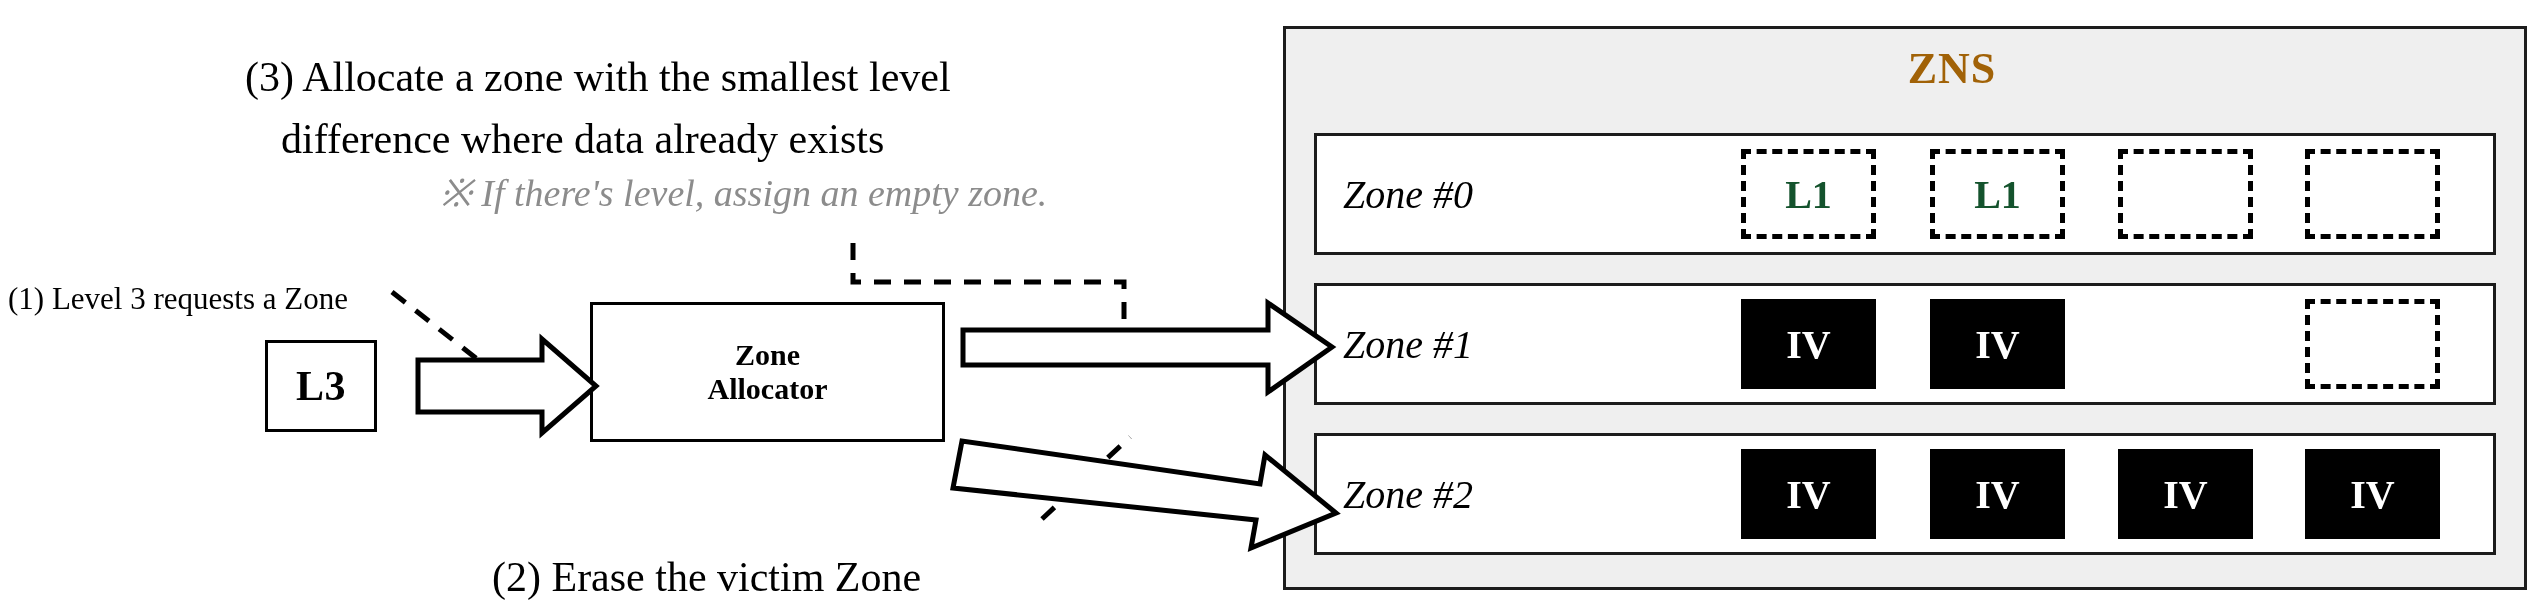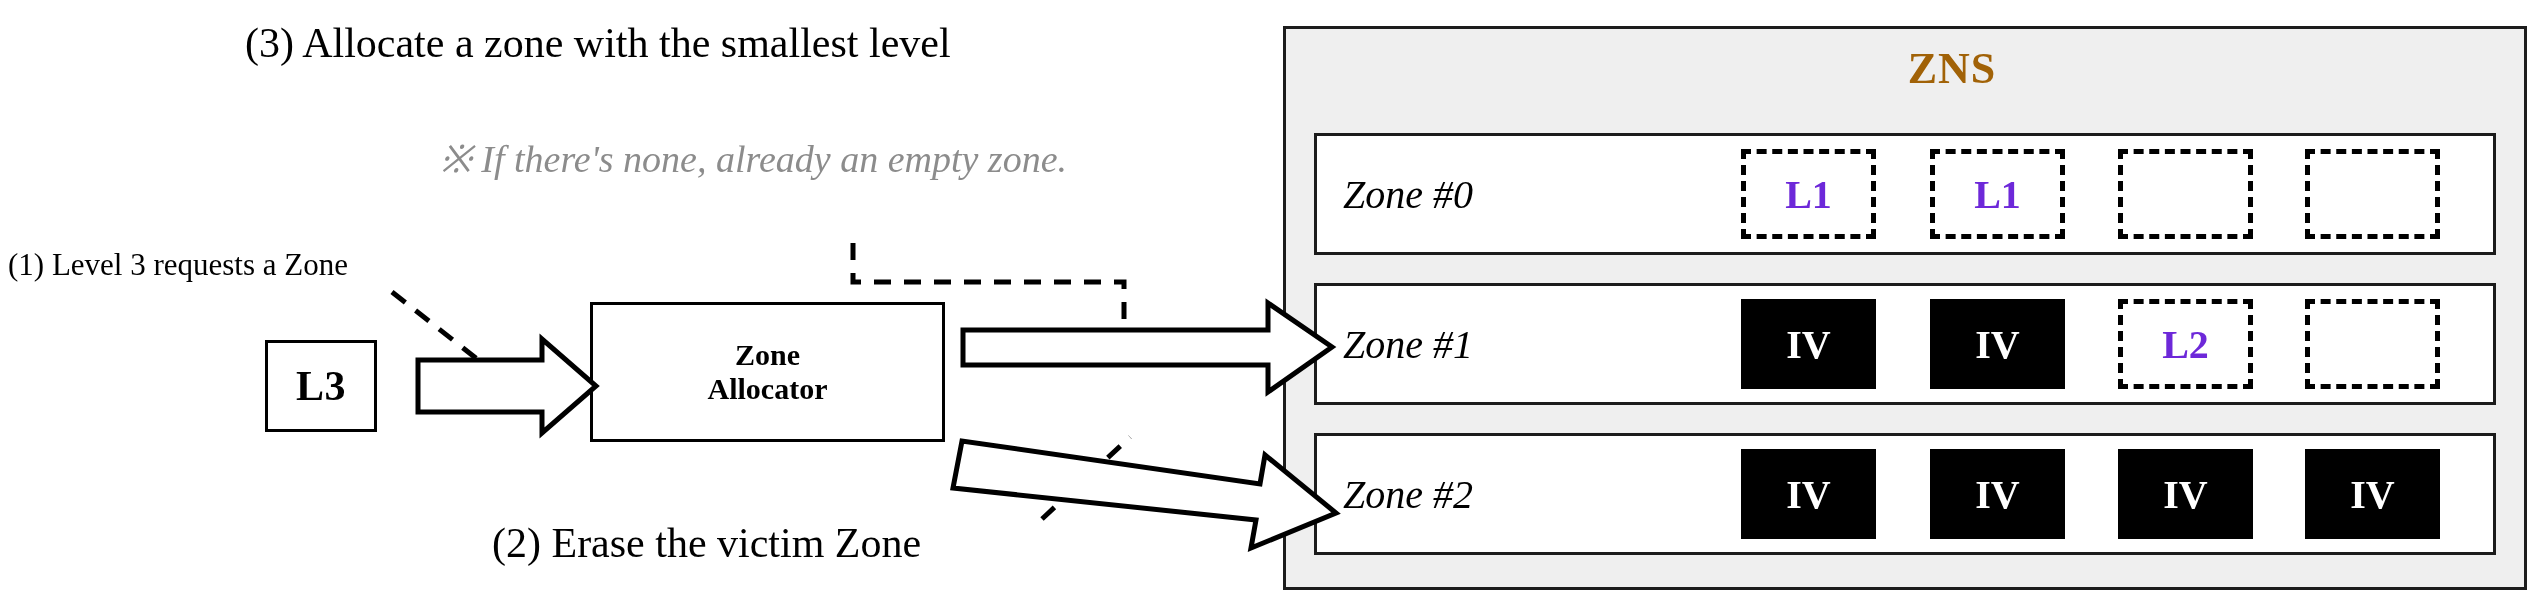--- a/index.html
+++ b/index.html
@@ -6,21 +6,21 @@
   body{
     width:2547px;height:611px;
     background:#ffffff;
     font-family:"Liberation Serif","DejaVu Serif",serif;
     overflow:hidden;
     position:relative;
   }
   #stage{position:absolute;left:0;top:0;width:2547px;height:611px;}
 
   
-  .note{position:absolute;color:#000;white-space:nowrap;}
+  .note{position:absolute;color:#000;white-space:nowrap;margin-top:34px;}
   #ann3-l1{left:245px;top:18px;font-size:42px;line-height:50px;}
   #ann3-l2{left:281px;top:80px;font-size:42px;line-height:50px;}
   #ann-star{left:440px;top:136px;font-size:38px;line-height:46px;color:#8c8c8c;font-style:italic;}
   #ann1{left:8px;top:240px;font-size:31px;line-height:50px;}
   #ann2{left:492px;top:518px;font-size:42px;line-height:50px;}
 
   
   .solidbox{position:absolute;background:#ffffff;border:3px solid #000;box-sizing:border-box;
             display:flex;align-items:center;justify-content:center;}
   #l3box{left:265px;top:340px;width:112px;height:92px;}
@@ -37,37 +37,38 @@
            background:#ffffff;border:3px solid #1c1c1c;box-sizing:border-box;}
   #zone0{top:104px;}
   #zone1{top:254px;}
   #zone2{top:404px;}
   .zonelabel{position:absolute;left:26px;top:50%;transform:translateY(-50%);
              font-size:40px;font-style:italic;color:#000;white-space:nowrap;}
   .blk{position:absolute;top:50%;transform:translateY(-50%);
        width:135px;height:90px;box-sizing:border-box;
        border:5px dashed #000;background:#ffffff;
        display:flex;align-items:center;justify-content:center;
-       font-size:40px;font-weight:bold;color:#6d28d9;}
+       font-size:40px;font-weight:bold;color:#14532d;}
   .blk.filled{background:#000;color:#ffffff;border-color:#000;}
   .c0{left:424px;}
   .c1{left:613px;}
   .c2{left:801px;}
   .c3{left:988px;}
 
   
   #ov{position:absolute;left:0;top:0;width:2547px;height:611px;pointer-events:none;}
 </style>
 </head>
 <body>
 
 <div id="stage">
 
   <div class="note" id="ann3-l1">(3) Allocate a zone with the smallest level</div>
-  <div class="note" id="ann-star">※ If there's none, already an empty zone.</div>
+  <div class="note" id="ann3-l2">difference where data already exists</div>
+  <div class="note" id="ann-star">※ If there's level, assign an empty zone.</div>
   <div class="note" id="ann1">(1) Level 3 requests a Zone</div>
   <div class="note" id="ann2">(2) Erase the victim Zone</div>
 
   <div class="solidbox" id="l3box">
     <span class="lbl">L3</span>
   </div>
 
   <div class="solidbox" id="allocbox">
     <span class="lbl">Zone</span>
     <span class="lbl">Allocator</span>
@@ -81,21 +82,20 @@
       <div class="blk c0">L1</div>
       <div class="blk c1">L1</div>
       <div class="blk c2"></div>
       <div class="blk c3"></div>
     </div>
 
     <div class="zonerow" id="zone1">
       <span class="zonelabel">Zone #1</span>
       <div class="blk c0 filled">IV</div>
       <div class="blk c1 filled">IV</div>
-      <div class="blk c2">L2</div>
       <div class="blk c3"></div>
     </div>
 
     <div class="zonerow" id="zone2">
       <span class="zonelabel">Zone #2</span>
       <div class="blk c0 filled">IV</div>
       <div class="blk c1 filled">IV</div>
       <div class="blk c2 filled">IV</div>
       <div class="blk c3 filled">IV</div>
     </div>

